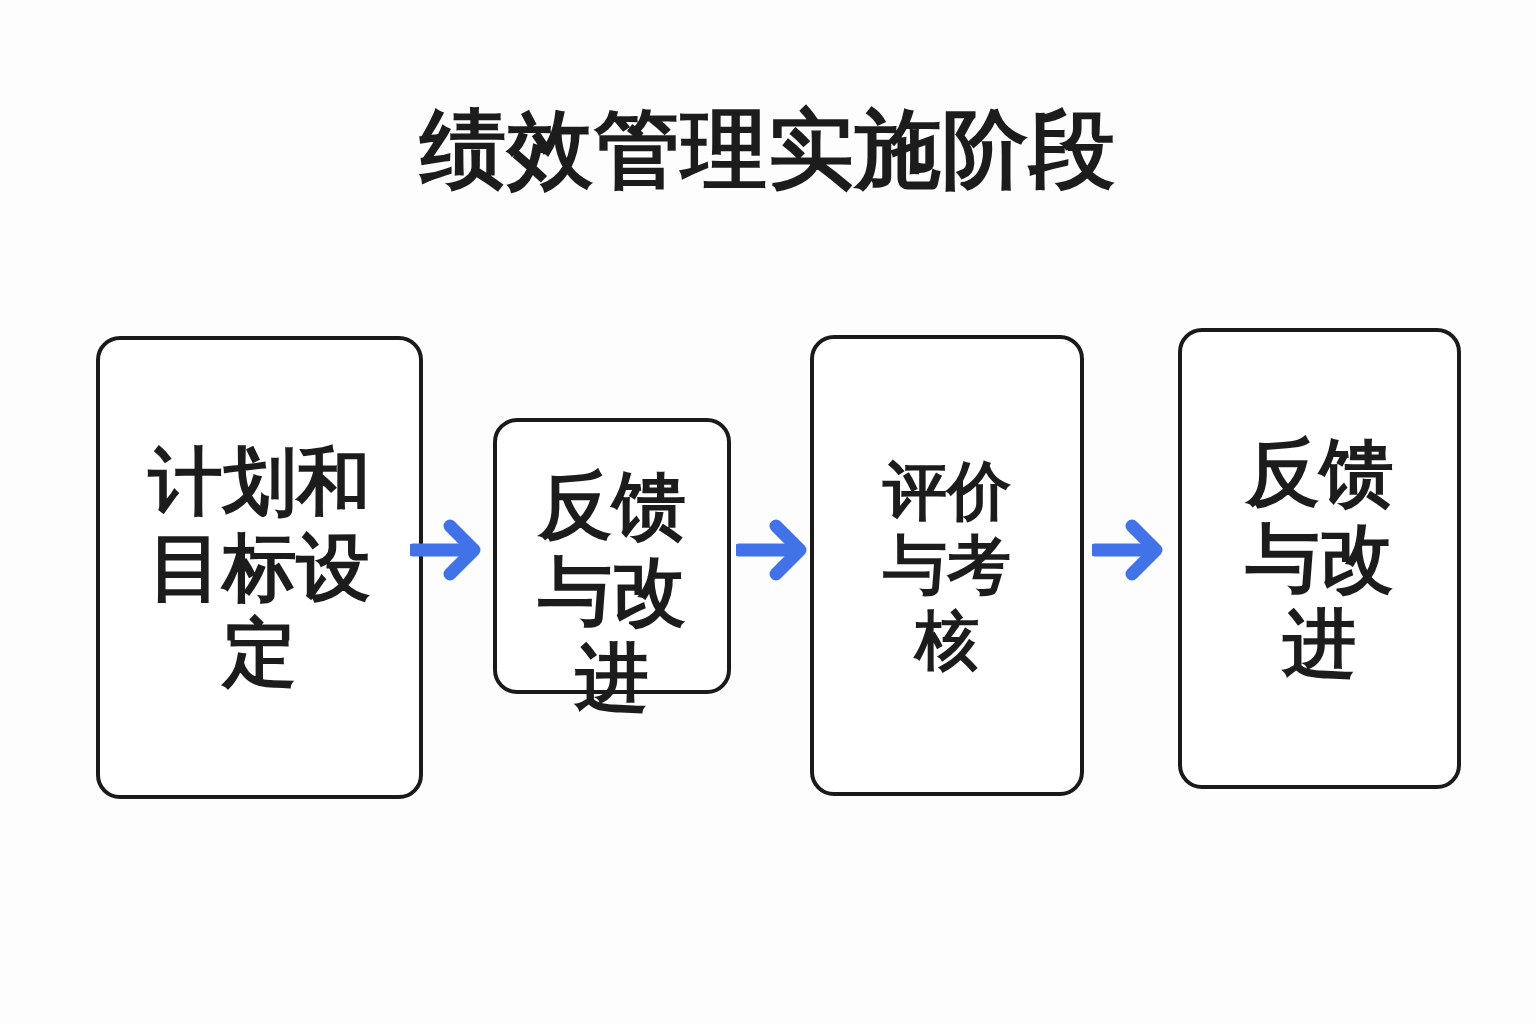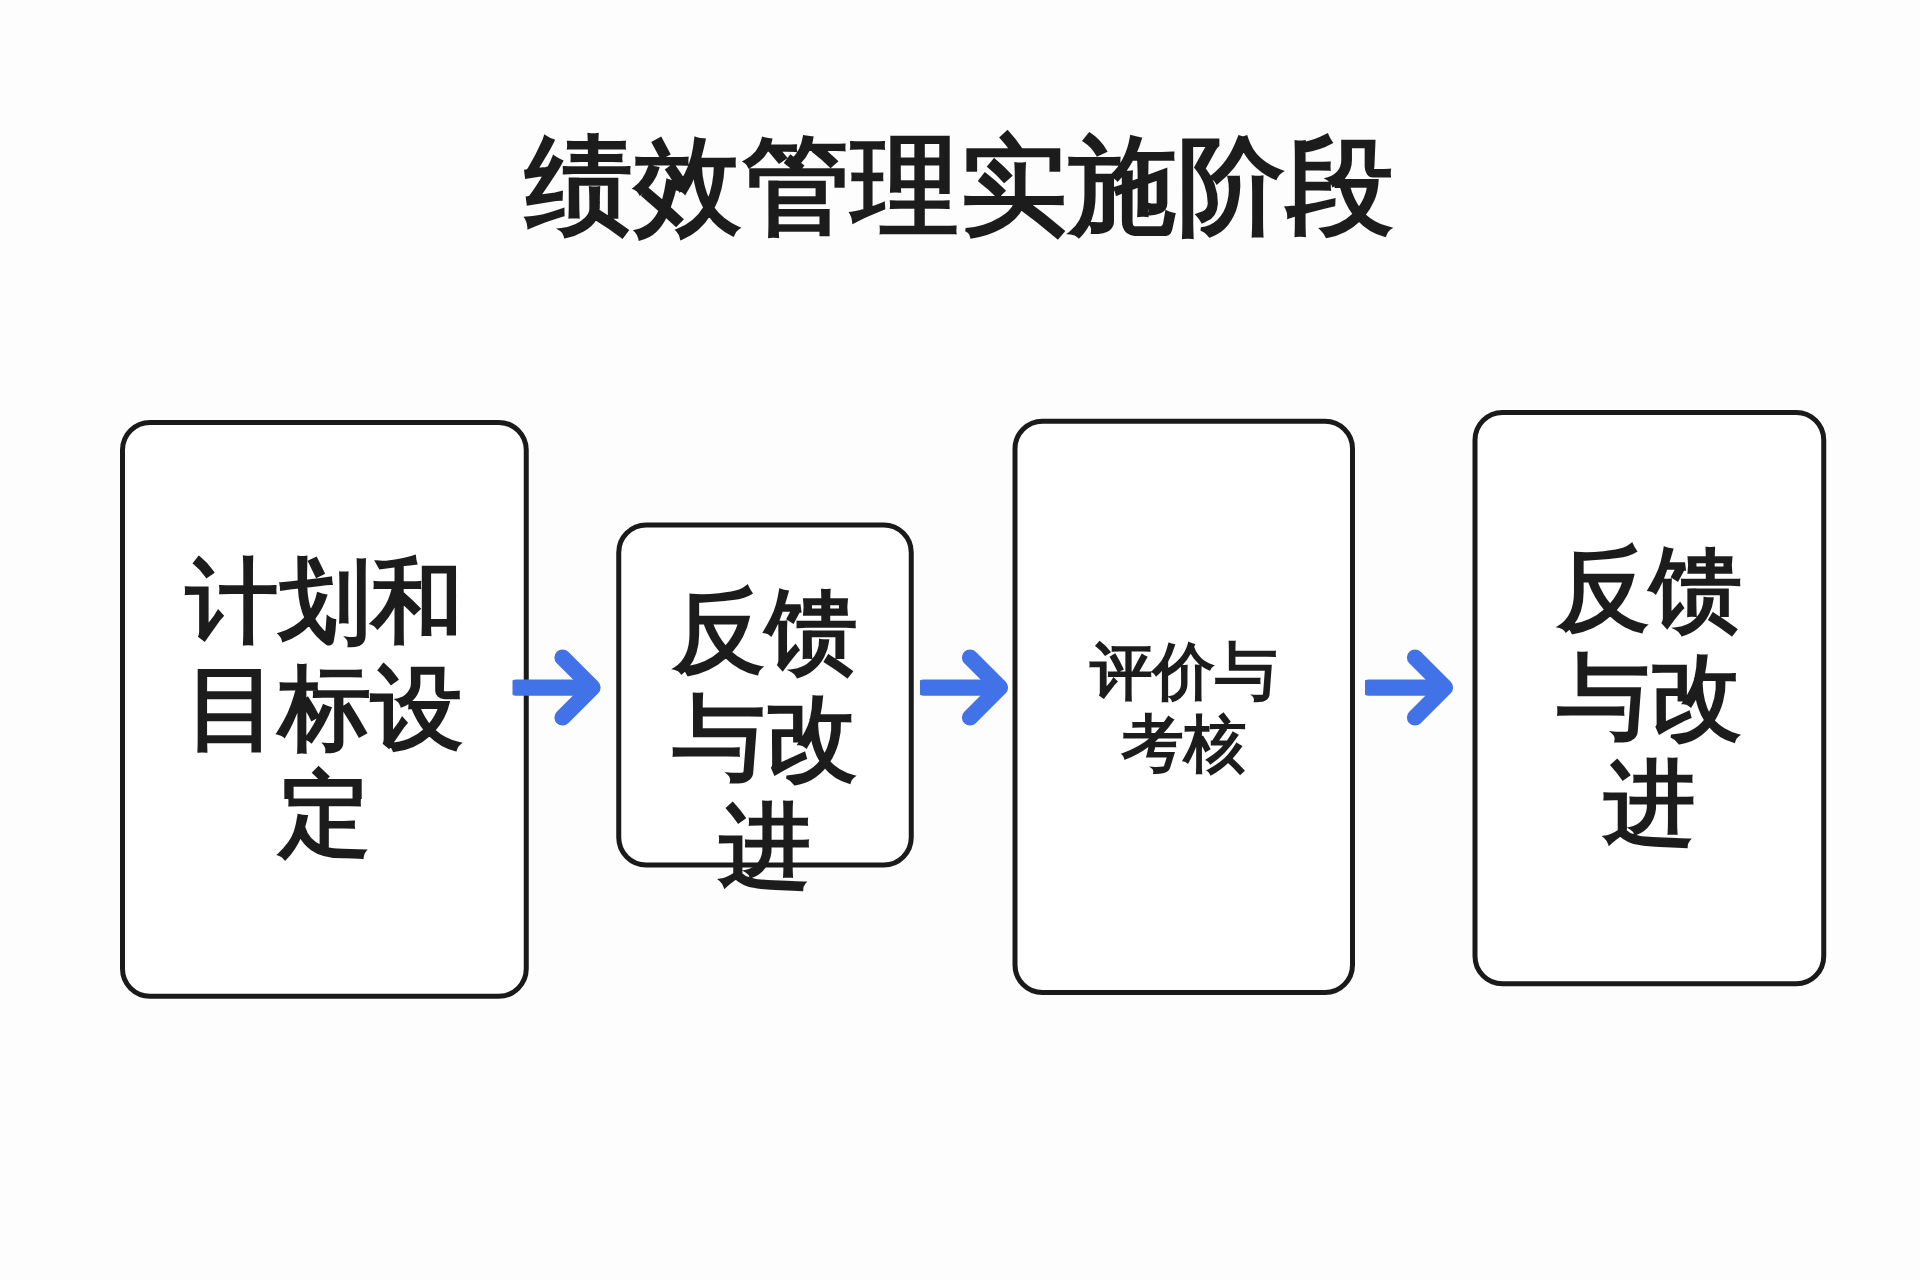--- a/index.html
+++ b/index.html
@@ -81,21 +81,21 @@
   }
 
   
   #stage-box-3 {
     left: 810px;
     top: 335px;
     width: 274px;
     height: 461px;
   }
   #stage-box-3 .stage-label {
-    font-size: 50px;
+    font-size: 64px;
     width: 182px;
   }
 
   
   #stage-box-4 {
     left: 1178px;
     top: 328px;
     width: 283px;
     height: 461px;
   }

